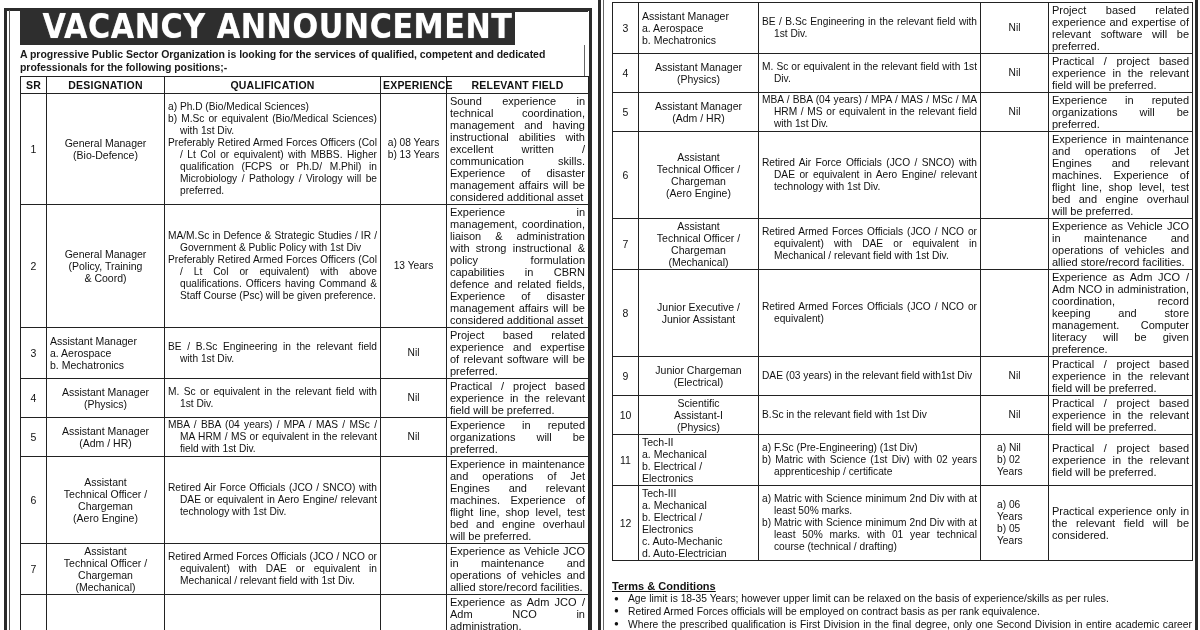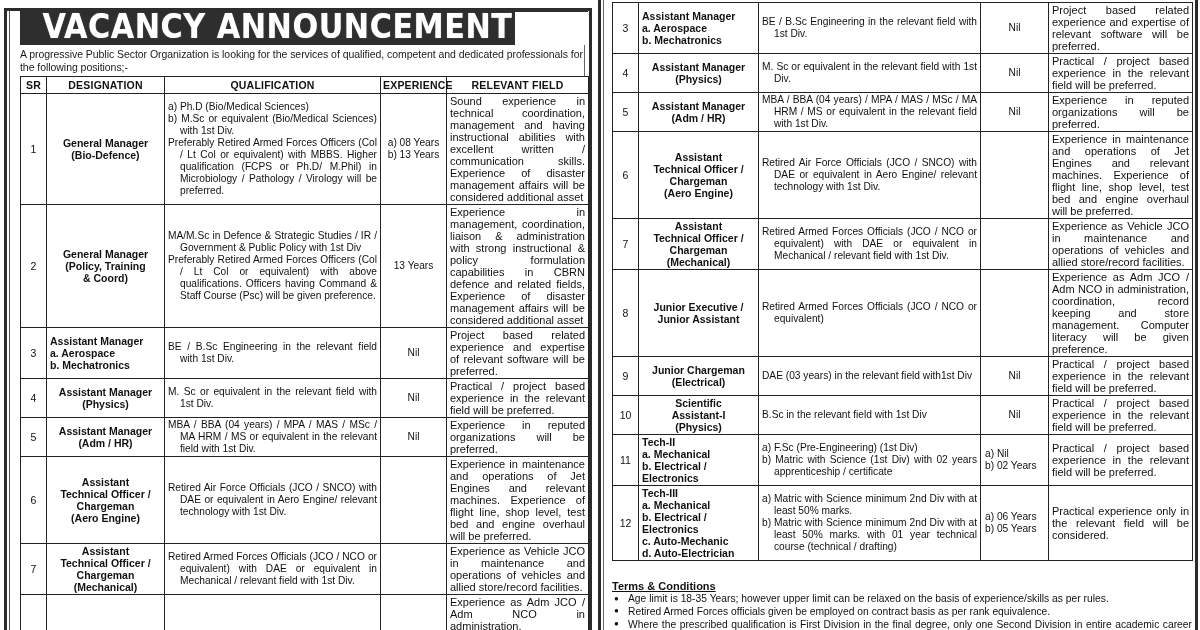--- a/index.html
+++ b/index.html
@@ -91,20 +91,21 @@
   .banner-notch::after{
     content:""; position:absolute; left:0; top:0; width:3px; height:36px; background:#2e2e2e;
   }
 
   .intro {
     font-size: 10.5px;
     line-height: 12.5px;
     color: #1a1a1a;
     margin-bottom: 3px;
     letter-spacing: -0.05px;
+    font-weight: bold;
   }
 
   
   table.vt {
     border-collapse: collapse;
     width: 100%;
     table-layout: fixed;
     background:#fff;
   }
   table.vt th, table.vt td {
@@ -115,25 +116,25 @@
   }
   table.vt th {
     font-size: 10.5px;
     font-weight: 700;
     text-align: center;
     letter-spacing: 0.2px;
     padding: 2px 2px;
     background:#fff;
   }
   td.c-sr { text-align:center; font-size:10.5px; }
-  td.c-desig { text-align:center; font-size:10.5px; font-weight:700; line-height:12px; }
+  td.c-desig { text-align:center; font-size:10.5px; font-weight:400; line-height:12px; }
   td.c-desig.left { text-align:left; }
   td.c-qual { font-size:10.2px; line-height:12px; text-align:justify;margin-left:32px; }
   td.c-exp  { text-align:center; font-size:10.2px; line-height:12px; }
-  td.c-exp.lefted { text-align:left; padding-left:4px; }
+  td.c-exp.lefted { text-align:left; padding-left:16px; }
   td.c-field{ font-size:11px; line-height:12px; text-align:justify; }
 
   .sub { display:block; }
   .ind { display:block; padding-left:12px; text-indent:-12px; }
   .bld { font-weight:700; }
 
   
 
   
   .terms-head {
@@ -481,21 +482,21 @@
                 <span class="sub">b)  05 Years</span>
               </td>
               <td class="c-field">Practical experience only in the relevant field will be considered.</td>
             </tr>
           </tbody>
       </table>
 
       <div class="terms-head">Terms &amp; Conditions</div>
       <ul class="terms" id="terms-list">
           <li>Age limit is 18-35 Years; however upper limit can be relaxed on the basis of experience/skills as per rules.</li>
-          <li>Retired Armed Forces officials given be employed on contract basis as per rank equivalence.</li>
+          <li>Retired Armed Forces officials will be employed on contract basis as per rank equivalence.</li>
           <li>Where the prescribed qualification is First Division in the final degree, only one Second Division in entire academic career from Matric onwards will be acceptable for eligibility. Degrees/Certificates should be from the institutions recognized by HEC/PEC/PMDC or relevant accreditation bodies</li>
           <li>Candidates serving in Govt. Organizations to produce NOC (obtained from their department) at the time of Test/Interview.</li>
           <li>The posts are only for <b class="bld">Rawalpindi/Islamabad</b> stations; however, in the interest of service the selected candidates can be placed/ posted anywhere in Pakistan/abroad.</li>
         </ul>
 
     </div>
   </div>
 
 </div>
 

